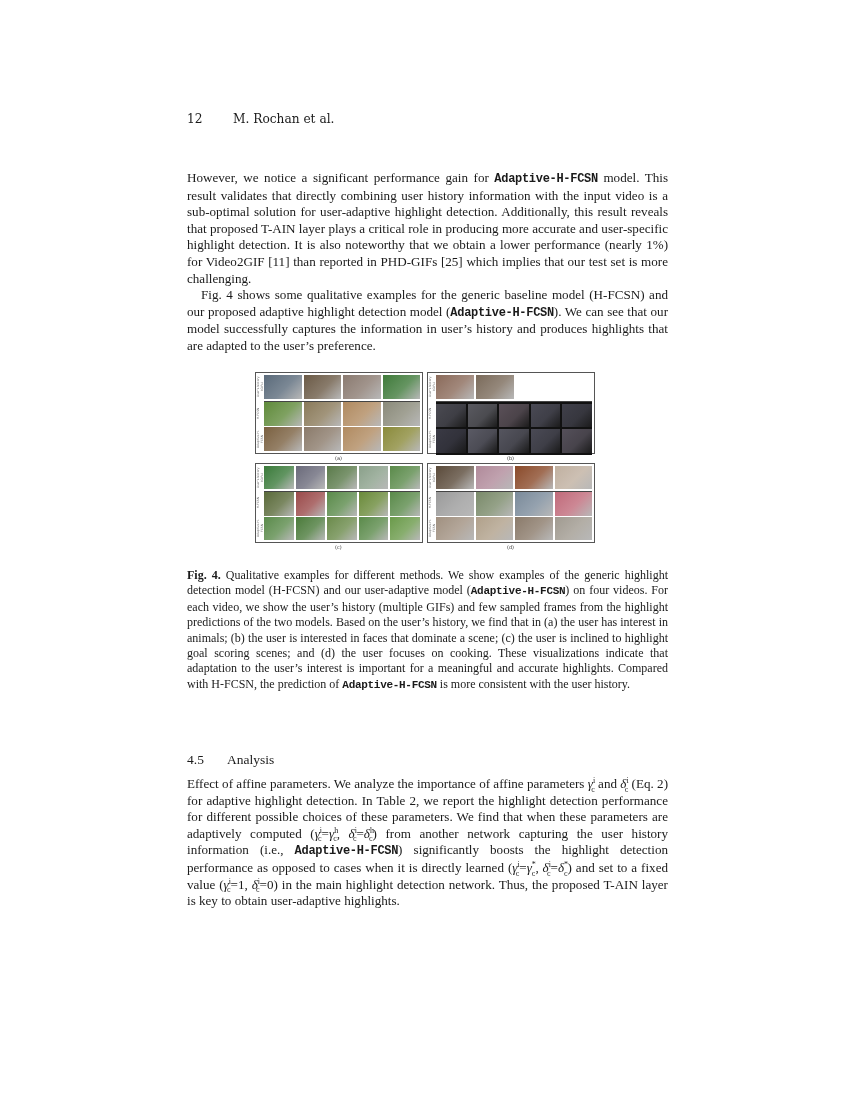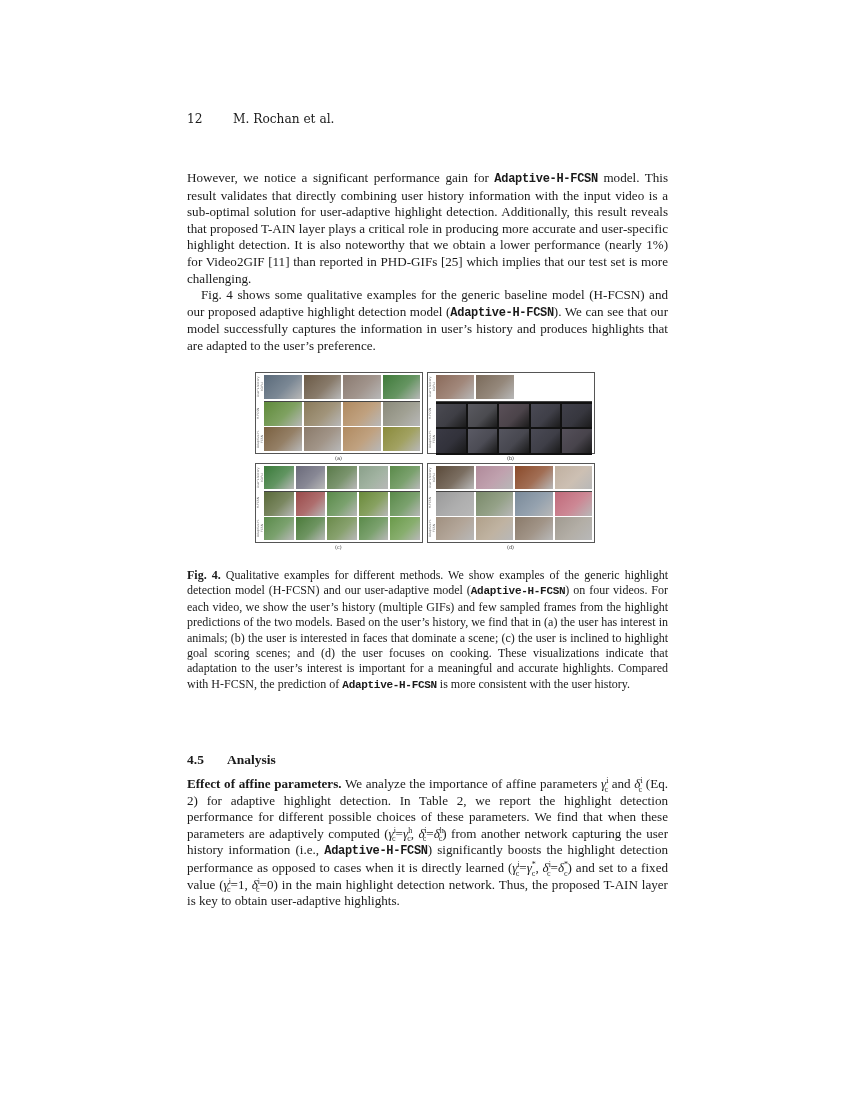--- a/index.html
+++ b/index.html
@@ -14,24 +14,24 @@
     .para2 { position: absolute; top: 287px; left: 0; width: 481px; text-indent: 14px; }
     .figure { position: absolute; top: 372px; left: 68px; width: 340px; height: 182px; }
     .panel { position: absolute; border: 1px solid #555; background: #fff; box-sizing: border-box; }
     .panel .row { position: absolute; left: 8px; right: 2px; display: flex; gap: 2px; }
     .panel .row.sep { border-top: 1px solid #444; }
     .frame { flex: 1; height: 100%; }
     .sub-label { position: absolute; font-size: 5px; color: #333; font-family: "DejaVu Sans", sans-serif; }
     .side-text { position: absolute; left: 0; width: 7px; font-size: 3px; color: #666; writing-mode: vertical-rl; transform: rotate(180deg); text-align: center; overflow: hidden; font-family: "DejaVu Sans", sans-serif; }
     .caption { position: absolute; top: 568px; left: 0; width: 481px; font-family: "Liberation Serif", "DejaVu Serif", serif; font-size: 12px; line-height: 15.4px; text-align: justify; margin: 0; }
     .caption .mono { font-size: 11px; }
-    .section-head { position: absolute; top: 752px; left: 0; font-weight: bold; font-size: 13.5px; font-family: "Liberation Serif", "DejaVu Serif", serif; }
+    .section-head { position: absolute; top: 752px; left: 0; font-weight: normal; font-size: 13.5px; font-family: "Liberation Serif", "DejaVu Serif", serif; }
     .section-head .num { display: inline-block; width: 40px; }
     .para3 { position: absolute; top: 776px; left: 0; width: 481px; }
-    .para3 b { font-weight: bold; }
+    .para3 b { font-weight: normal; }
     i { font-style: italic; }
     sub, sup { font-size: 8px; line-height: 0; }
   </style>
 </head>
 <body>
 
 <div class="page">
 
   <div class="running-head">
     <span class="pno">12</span><span>M. Rochan et al.</span>

